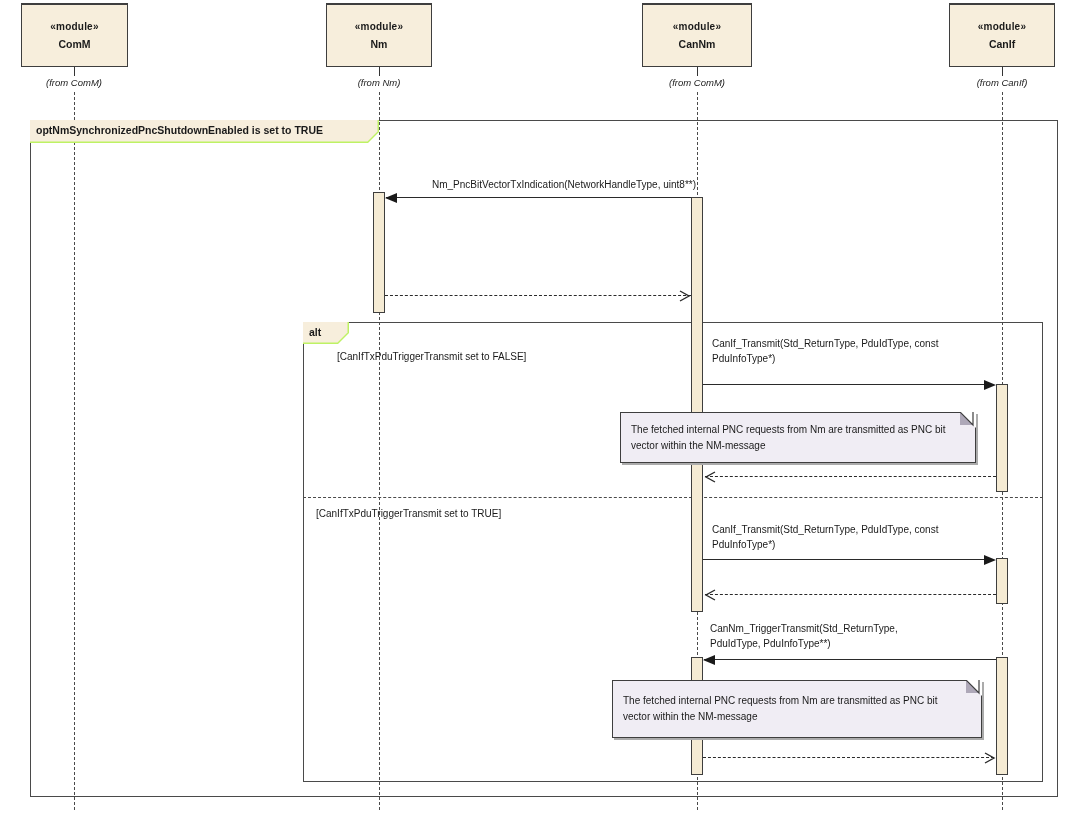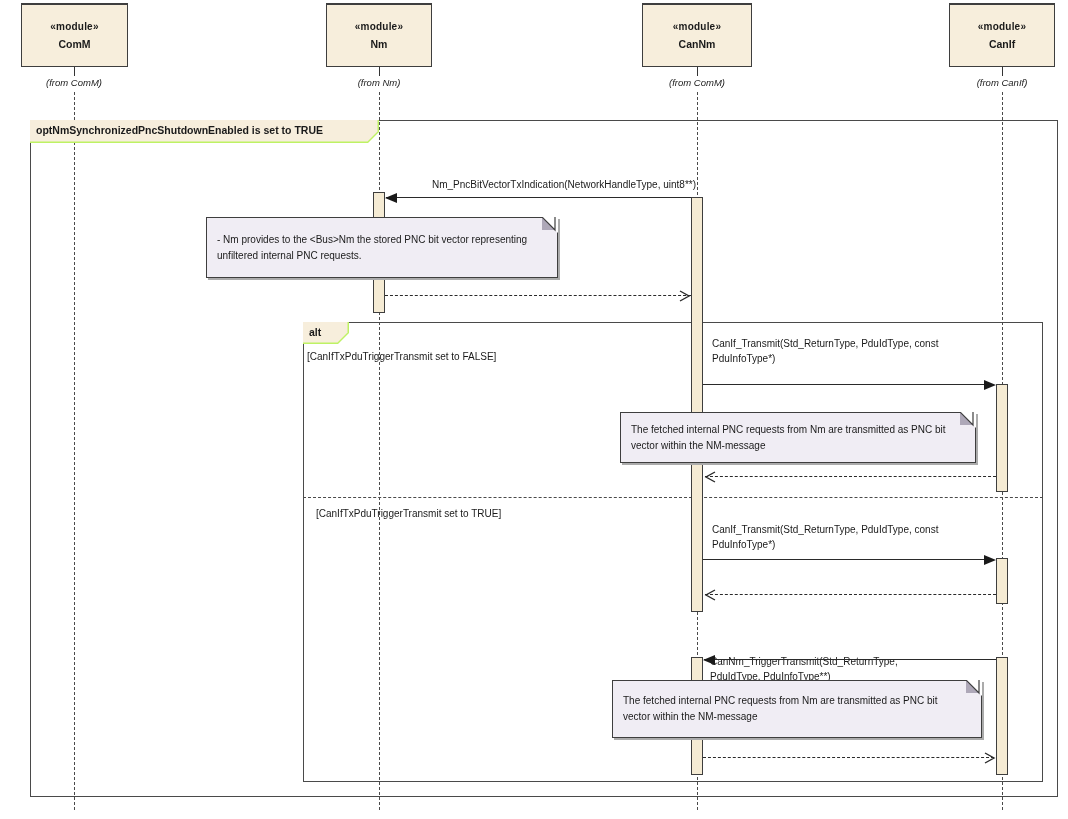--- a/index.html
+++ b/index.html
@@ -101,21 +101,21 @@
     </div>
   </div>
 
   <div class="frag" style="left:303px; top:322px; width:740px; height:460px;"></div>
   <div class="frag-tab" style="left:303px; top:322px; width:46px; height:22px;">
     <div class="frag-tab-fill">
       <span class="frag-op">alt</span>
     </div>
   </div>
   <div class="divider" style="left:303px; top:497px; width:740px;"></div>
-  <div class="guard" style="left:296px; top:351px;padding-left:11px;">[CanIfTxPduTriggerTransmit set to FALSE]</div>
+  <div class="guard" style="left:326px; top:351px;padding-left:11px;">[CanIfTxPduTriggerTransmit set to FALSE]</div>
   <div class="guard" style="left:316px; top:508px;">[CanIfTxPduTriggerTransmit set to TRUE]</div>
 
   <div class="activation" style="left:373px; top:192px; height:121px;"></div>
   <div class="activation" style="left:691px; top:197px; height:415px;"></div>
   <div class="activation" style="left:691px; top:657px; height:118px;"></div>
   <div class="activation" style="left:996px; top:384px; height:108px;"></div>
   <div class="activation" style="left:996px; top:558px; height:46px;"></div>
   <div class="activation" style="left:996px; top:657px; height:118px;"></div>
 
   <div class="msg-label nowrap" style="left:388px; top:177px;">Nm_PncBitVectorTxIndication(NetworkHandleType, uint8**)</div>
@@ -138,37 +138,29 @@
 
   <div class="msg-label" style="left:712px; top:522px; width:258px;">CanIf_Transmit(Std_ReturnType, PduIdType, const PduInfoType*)</div>
   <div class="line-solid" style="left:703px; top:559px; width:283px;"></div>
   <div class="head-right" style="left:984px; top:555px;"></div>
 
   <div class="line-dashed" style="left:705px; top:594px; width:291px;"></div>
   <svg class="open-head" style="left:704px; top:589px;" width="13" height="12">
     <path d="M11 1 L2 6 L11 11" fill="none" stroke="#2A2A2A" stroke-width="1.4"></path>
   </svg>
 
-  <div class="msg-label" style="left:710px; top:654px; width:218px;">CanNm_TriggerTransmit(Std_ReturnType, PduIdType, PduInfoType**)</div>
+  <div class="msg-label" style="left:710px; top:621px; width:218px;">CanNm_TriggerTransmit(Std_ReturnType, PduIdType, PduInfoType**)</div>
   <div class="line-solid" style="left:704px; top:659px; width:292px;"></div>
   <div class="head-left" style="left:703px; top:655px;"></div>
 
   <div class="line-dashed" style="left:703px; top:757px; width:291px;"></div>
   <svg class="open-head" style="left:983px; top:752px;" width="13" height="12">
     <path d="M2 1 L11 6 L2 11" fill="none" stroke="#2A2A2A" stroke-width="1.4"></path>
   </svg>
 
-  <div class="note" style="left:206px; top:217px; width:352px; height:61px;">
-    <span>- Nm provides to the &lt;Bus&gt;Nm the stored PNC bit vector representing unfiltered internal PNC requests.</span>
-    <svg class="fold" width="16" height="16">
-      <polygon points="0,0 16,0 16,16" fill="#ffffff"></polygon>
-      <polygon points="0,0 13,13 0,13" fill="#AEA8B8"></polygon>
-      <path d="M0 0 L13 13 L13 0" fill="none" stroke="#3E3E3E" stroke-width="1.2"></path>
-    </svg>
-  </div>
 
   <div class="note" style="left:620px; top:412px; width:356px; height:51px;">
     <span>The fetched internal PNC requests from Nm are transmitted as PNC bit vector within the NM-message</span>
     <svg class="fold" width="16" height="16">
       <polygon points="0,0 16,0 16,16" fill="#ffffff"></polygon>
       <polygon points="0,0 13,13 0,13" fill="#AEA8B8"></polygon>
       <path d="M0 0 L13 13 L13 0" fill="none" stroke="#3E3E3E" stroke-width="1.2"></path>
     </svg>
   </div>
 

